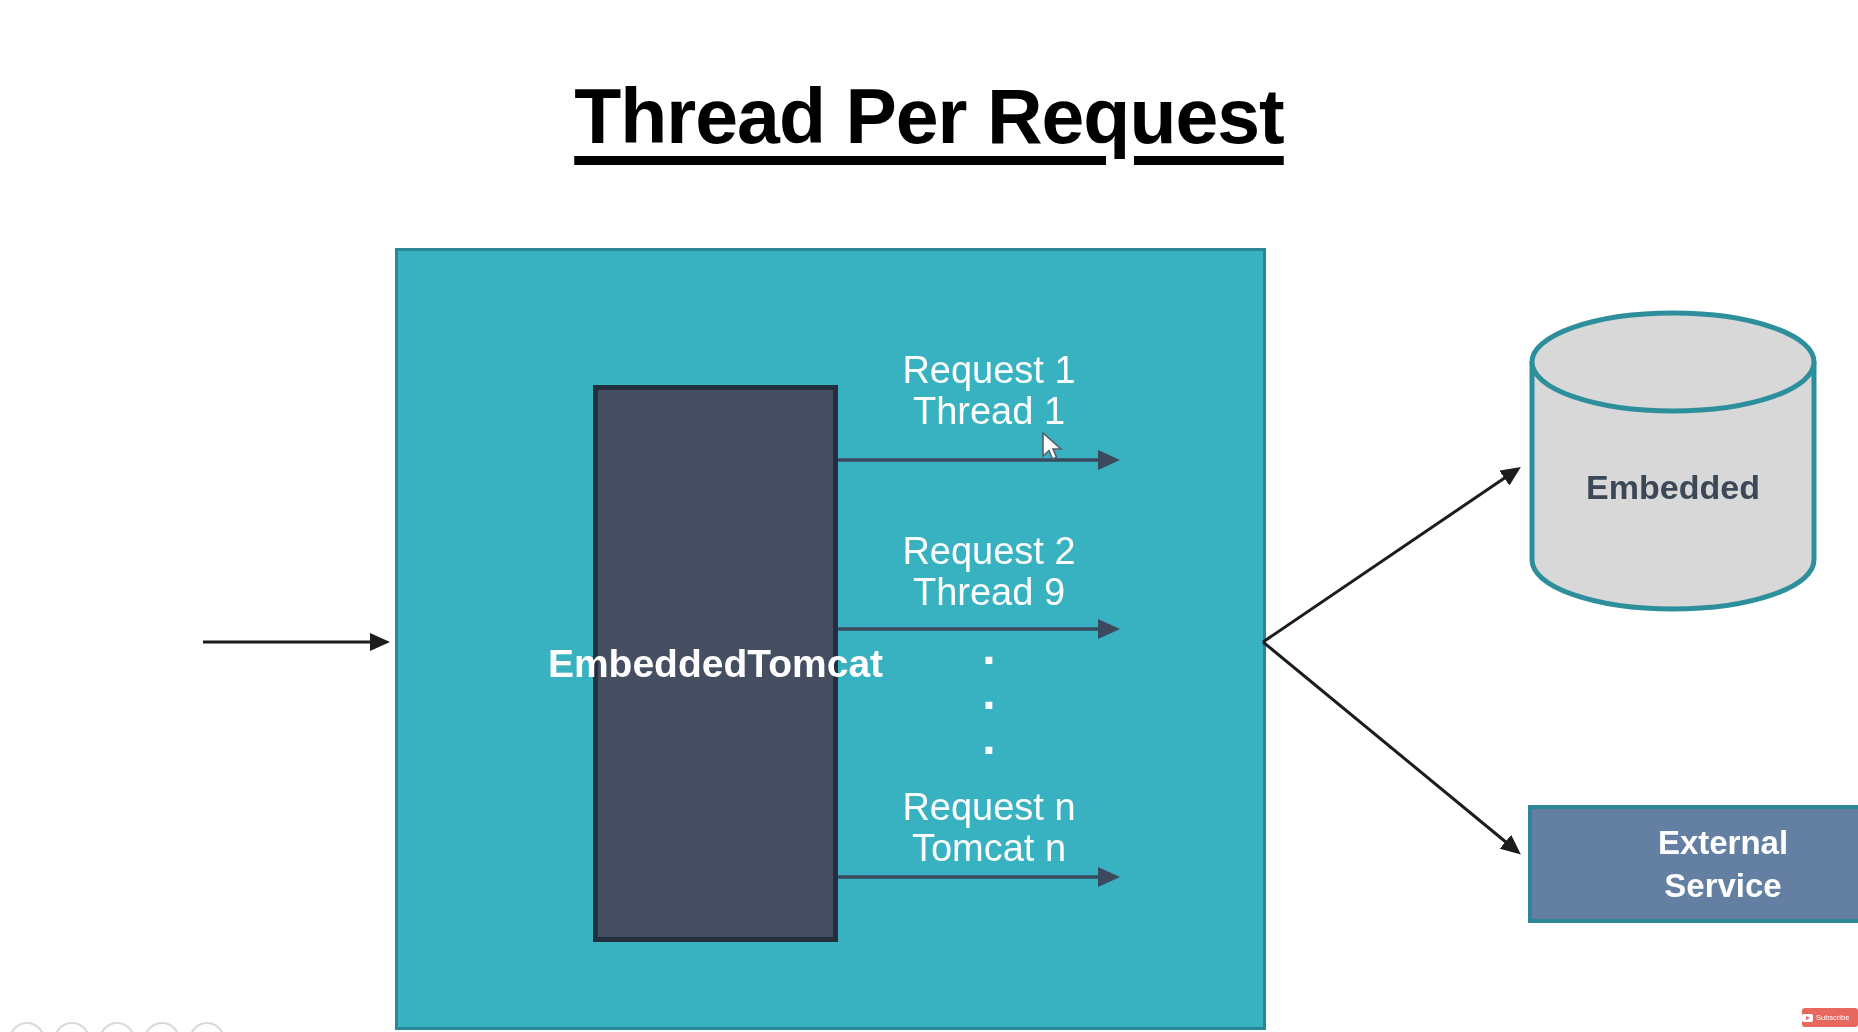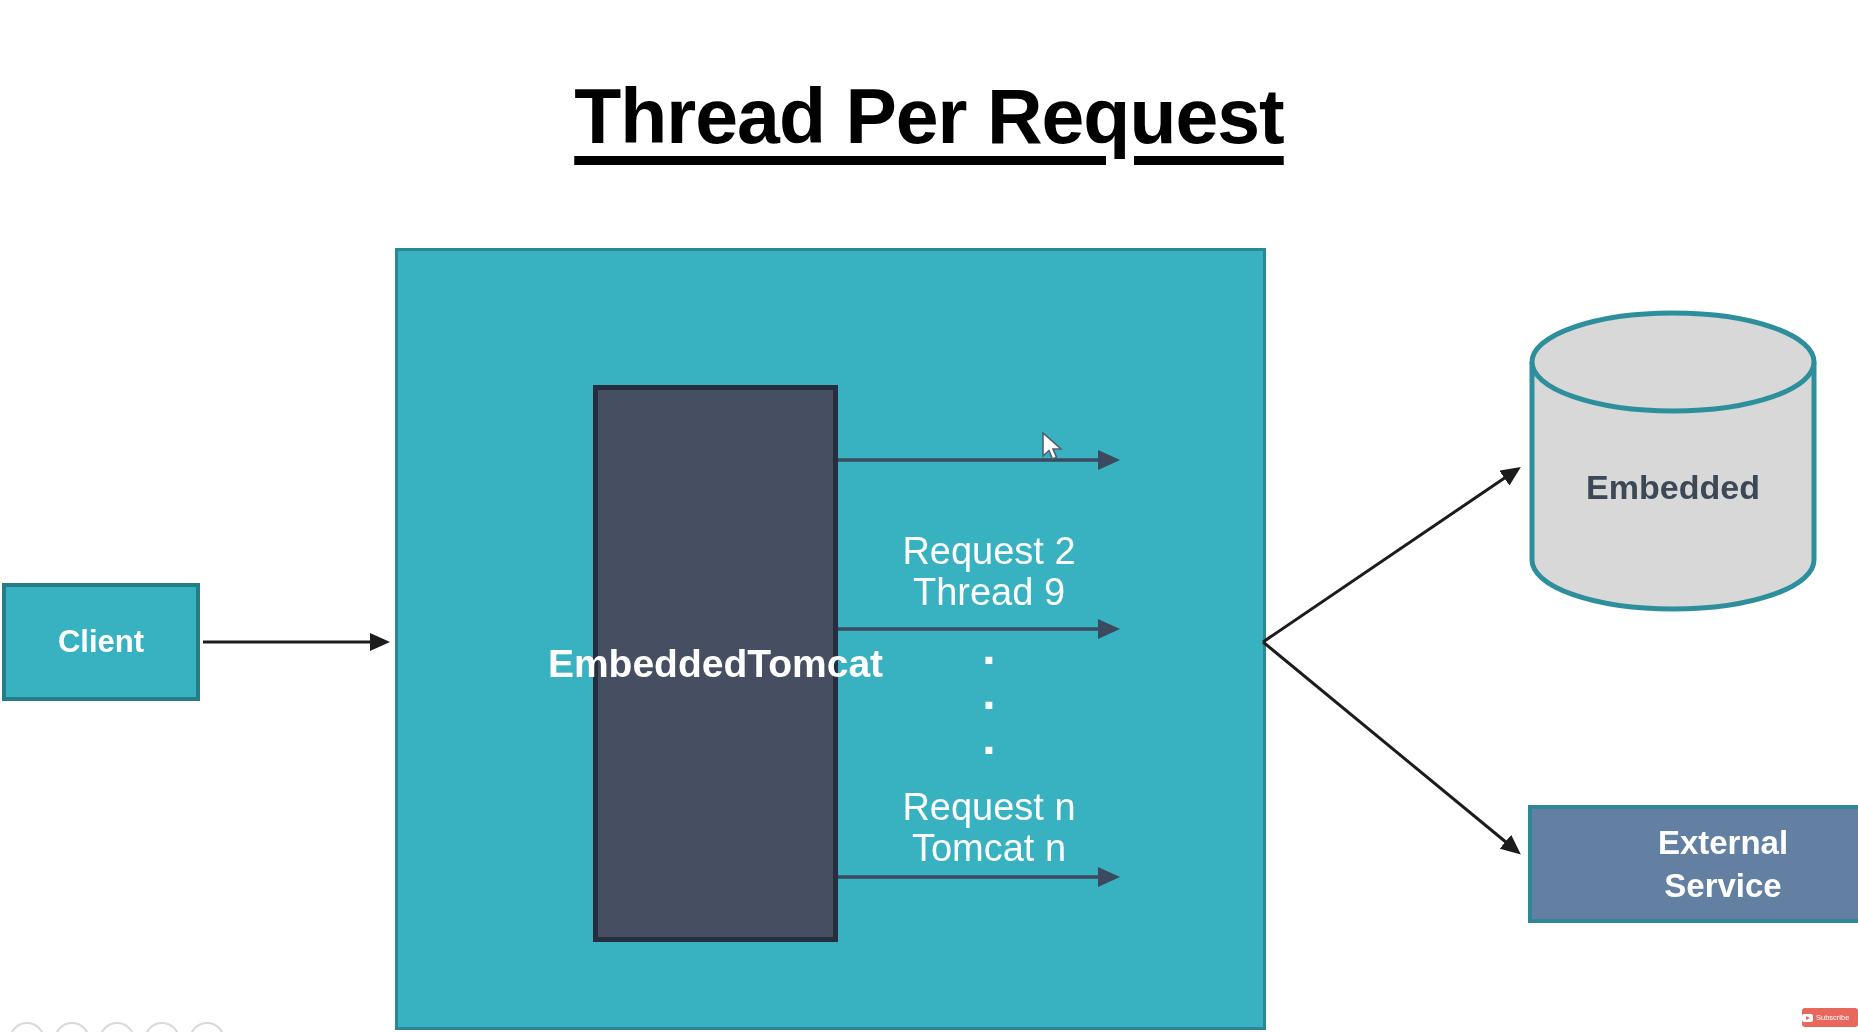--- a/index.html
+++ b/index.html
@@ -183,29 +183,30 @@
 <body>
 
 <div class="stage">
 
   <div class="title">
     <span>Thread Per Request</span>
   </div>
 
   <div class="server-container"></div>
 
-  <div class="client-box">
-    <span>Client</span>
-  </div>
 
   <div class="tomcat-box">
     <span>Embedded</span>
     <span>Tomcat</span>
   </div>
 
+  <div class="req-label req-1">
+    <div>Request 1</div>
+    <div>Thread 1</div>
+  </div>
 
   <div class="req-label req-2">
     <div>Request 2</div>
     <div>Thread 9</div>
   </div>
 
   <div class="ellipsis">.
 .
 .</div>
 

